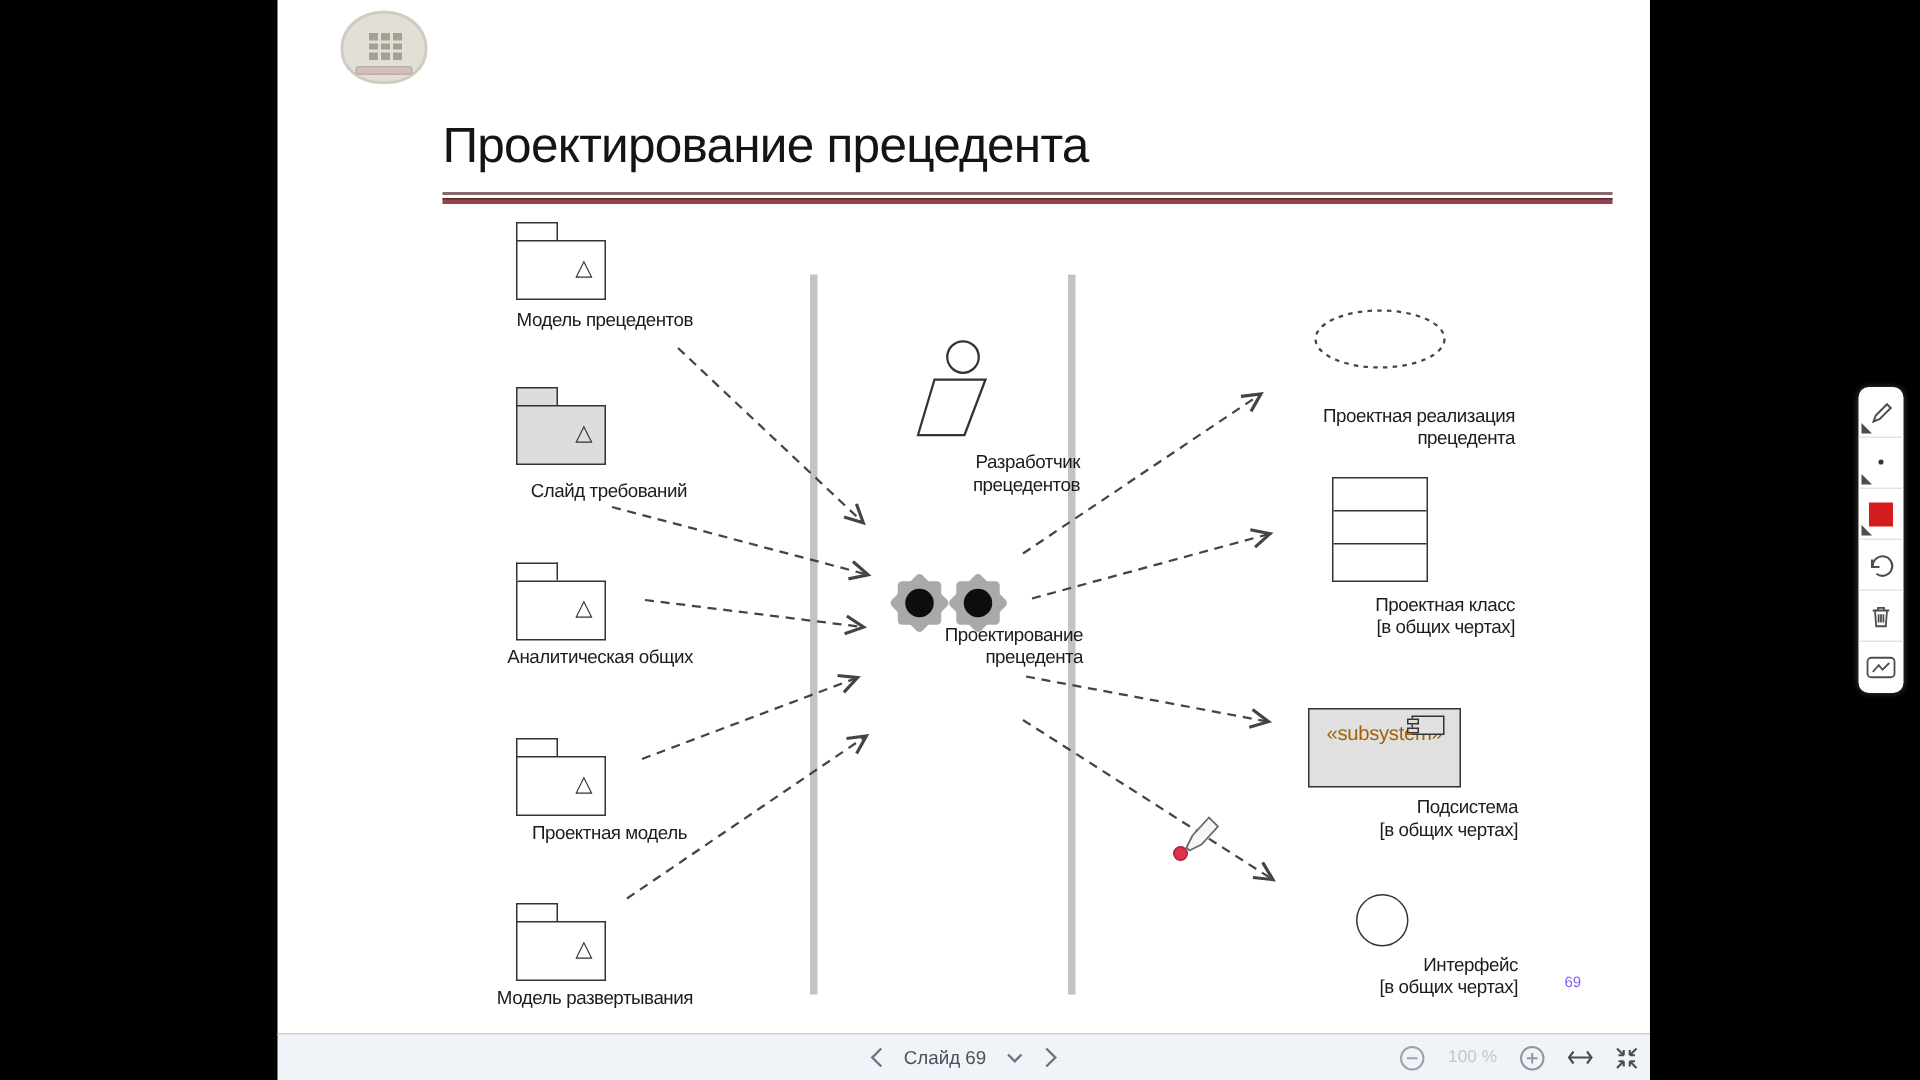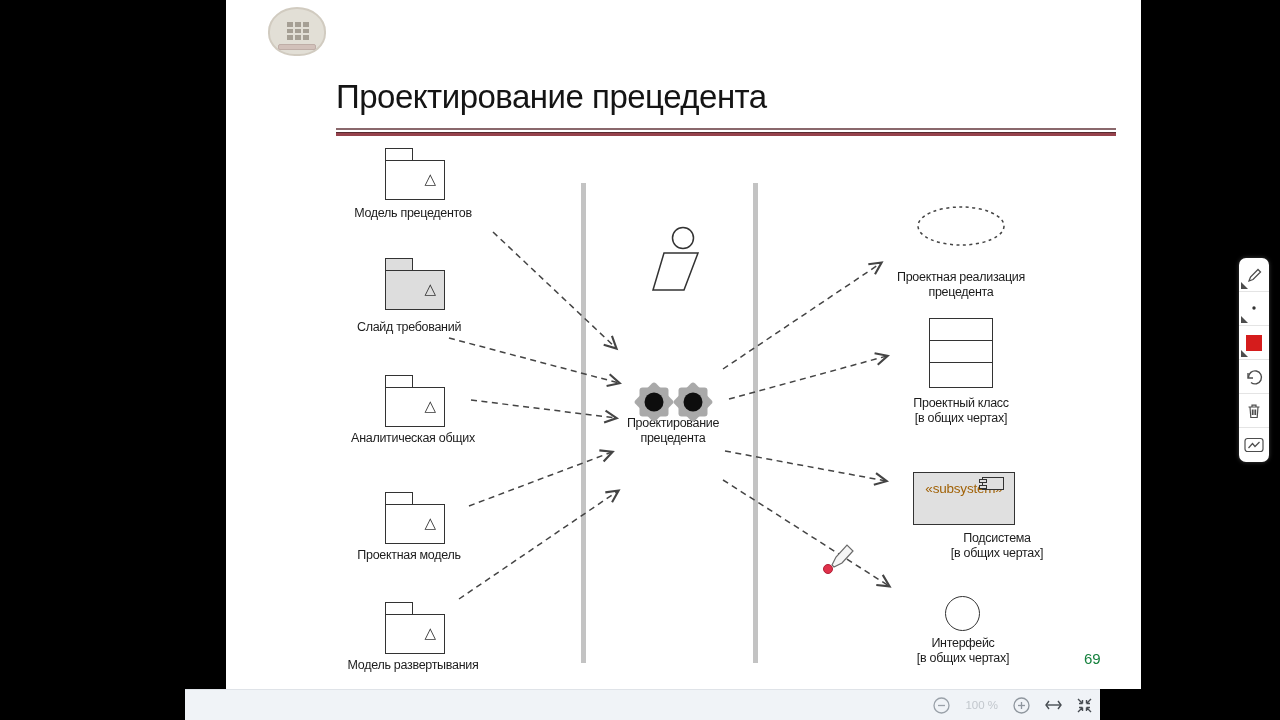--- a/index.html
+++ b/index.html
@@ -2,21 +2,21 @@
 <html><head>
 <meta charset="utf-8">
 <style>
   * { margin:0; padding:0; box-sizing:border-box; }
   html,body { width:1280px; height:720px; background:#000; overflow:hidden;
               font-family:"Liberation Sans", sans-serif; }
   .screen { position:absolute; inset:0; background:#000; }
 
   
   .stage { position:absolute; left:185px; top:0; width:915px; height:689px;
-           background:#fff; overflow:hidden;margin-left:41px; }
+           background:#fff; overflow:hidden; }
 
   .logo { position:absolute; left:42px; top:7px; width:58px; height:49px; opacity:.8; }
   .logo .seal { position:absolute; inset:0; border-radius:50% 50% 46% 46%;
                 background:#dcd8cd; border:2px solid #c6bfb1; }
   .logo .grid { position:absolute; left:19px; top:15px; width:22px; height:18px;
                 display:grid; grid-template-columns:repeat(3,1fr); gap:2px; }
   .logo .grid i { background:#8f887a; }
   .logo .band { position:absolute; left:10px; bottom:6px; width:38px; height:6px;
                 background:#c8b2a9; border:1px solid #b09a92; border-radius:2px; }
 
@@ -27,37 +27,37 @@
   .title-rule .l2 { height:4px; margin-top:2px; background:#96424c; border-top:1px solid #5a2c32; }
 
   .lane { position:absolute; top:183px; width:5px; height:480px; background:#c3c3c3; }
 
   
   .pkg { position:absolute; width:60px; }
   .pkg .tab { width:28px; height:12px; border:1.5px solid #333; border-bottom:none; background:#fff; }
   .pkg .body { width:60px; height:40px; border:1.5px solid #333; background:#fff; position:relative; }
   .pkg.filled .tab, .pkg.filled .body { background:#ddd; }
   .pkg .tri { position:absolute; right:8px; top:10px; font-size:15px; line-height:15px; color:#333; }
-  .lbl { position:absolute; width:180px; text-align:center; font-size:12.5px;
+  .lbl { position:absolute; width:180px; text-align:right; font-size:12.5px;
          letter-spacing:-0.3px; color:#1c1c1c; line-height:15px; }
 
   .class-box { position:absolute; left:703px; top:318px; width:64px; height:70px;
                border:1.5px solid #333; background:#fff; }
   .class-box .sep { height:22px; border-bottom:1.2px solid #333; }
   .subsys { position:absolute; left:687px; top:472px; width:102px; height:53px;
             border:1.5px solid #333; background:#e0e0e0; text-align:center;
             font-size:13.5px; color:#a16207; padding-top:8px; letter-spacing:-0.2px; }
   .comp-ic { position:absolute; right:10px; top:4px; width:22px; height:13px;
              border:1.2px solid #333; background:#e0e0e0; }
   .comp-ic i { position:absolute; left:-4px; width:8px; height:4px;
                border:1.2px solid #333; background:#e0e0e0; }
   .comp-ic i.t1 { top:1px; } .comp-ic i.t2 { top:7px; }
   .iface-circle { position:absolute; left:719px; top:596px; width:35px; height:35px;
                   border:1.5px solid #333; border-radius:50%; background:#fff; }
-  .page-num { position:absolute; left:858px; top:650px; font-size:15px; color:#15803d; }
+  .page-num { position:absolute; left:858px; top:650px; font-size:10px; color:#8b5cf6; }
 
   svg.overlay { position:absolute; left:0; top:0; }
 
   
   .bottombar { position:absolute; left:185px; top:689px; width:915px; height:31px;
                background:#f0f3f7; border-top:1px solid #dfe3e8; }
   .nav-group { position:absolute; left:50%; top:0; height:100%; transform:translateX(-50%);
                display:flex; align-items:center; gap:14px; }
   .nav-group .txt { font-size:12.5px; color:#49525c; }
   .ctl-group { position:absolute; right:8px; top:0; height:100%;
@@ -140,47 +140,51 @@
     <div class="lbl" style="left:93px;top:548px">Проектная модель</div>
 
     <div class="pkg" style="left:159px;top:602px">
       <div class="tab"></div>
         <div class="body">
           <span class="tri">△</span>
         </div>
     </div>
     <div class="lbl" style="left:97px;top:658px">Модель развертывания</div>
 
+    <div class="lbl" style="left:355px;top:301px">
+      <div>Разработчик</div>
+        <div>прецедентов</div>
+    </div>
     <div class="lbl" style="left:357px;top:416px">
       <div>Проектирование</div>
         <div>прецедента</div>
     </div>
 
     <div class="lbl" style="left:645px;top:270px">
       <div>Проектная реализация</div>
         <div>прецедента</div>
     </div>
 
     <div class="class-box">
       <div class="sep"></div>
         <div class="sep"></div>
     </div>
     <div class="lbl" style="left:645px;top:396px">
-      <div>Проектный класс</div>
+      <div>Проектная класс</div>
         <div>[в общих чертах]</div>
     </div>
 
     <div class="subsys">
       <span>«subsystem»</span>
       <div class="comp-ic">
           <i class="t1"></i>
           <i class="t2"></i>
         </div>
     </div>
-    <div class="lbl" style="left:681px;top:531px">
+    <div class="lbl" style="left:647px;top:531px">
       <div>Подсистема</div>
         <div>[в общих чертах]</div>
     </div>
 
     <div class="iface-circle"></div>
     <div class="lbl" style="left:647px;top:636px">
       <div>Интерфейс</div>
         <div>[в общих чертах]</div>
     </div>
 
@@ -221,20 +225,38 @@
         </g>
       </g>
       <g>
         <path d="M606 565 L610 557 L621 545 L627 551 L616 563 L608 567 Z" fill="#f6f6f6" stroke="#6a6a6a" stroke-width="1.2"></path>
         <circle cx="602" cy="569" r="4.5" fill="#e0314b" stroke="#b01f36" stroke-width="1"></circle>
       </g>
     </svg>
   </div>
 
   <div class="bottombar">
+    <div class="nav-group">
+      <span class="icon-btn">
+        <svg width="9" height="14" viewBox="0 0 9 14">
+            <path d="M7.5 1 L1.5 7 L7.5 13" fill="none" stroke="#6b7480" stroke-width="1.6"></path>
+          </svg>
+      </span>
+      <span class="txt">Слайд 69</span>
+      <span class="icon-btn">
+        <svg width="11" height="7" viewBox="0 0 11 7">
+            <path d="M1 1 L5.5 5.5 L10 1" fill="none" stroke="#6b7480" stroke-width="1.6"></path>
+          </svg>
+      </span>
+      <span class="icon-btn">
+        <svg width="9" height="14" viewBox="0 0 9 14">
+            <path d="M1.5 1 L7.5 7 L1.5 13" fill="none" stroke="#6b7480" stroke-width="1.6"></path>
+          </svg>
+      </span>
+    </div>
     <div class="ctl-group">
       <span class="icon-btn">
         <svg width="17" height="17" viewBox="0 0 17 17">
             <circle cx="8.5" cy="8.5" r="7.5" fill="none" stroke="#9aa1a9" stroke-width="1.3"></circle>
             <line x1="5" y1="8.5" x2="12" y2="8.5" stroke="#9aa1a9" stroke-width="1.3"></line>
           </svg>
       </span>
       <span class="zoom-val">100 %</span>
       <span class="icon-btn">
         <svg width="17" height="17" viewBox="0 0 17 17">

